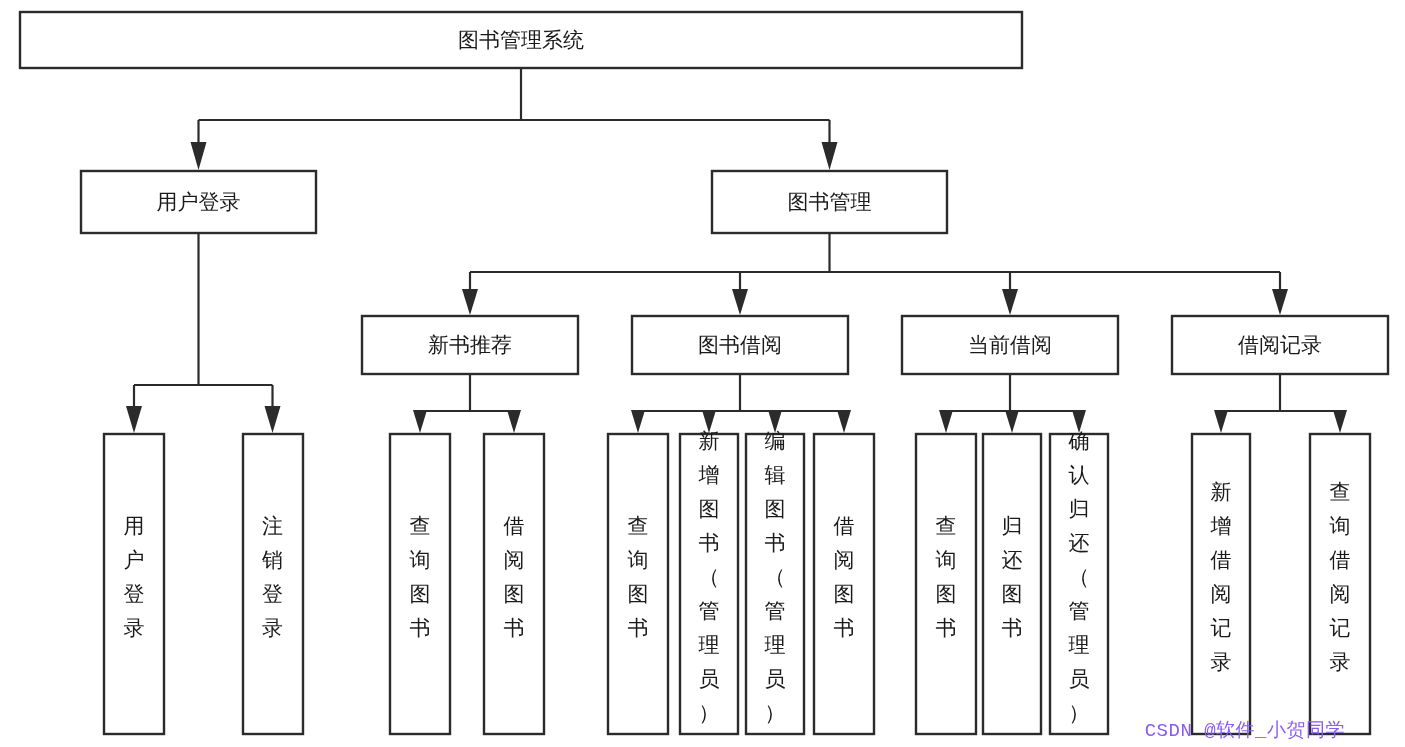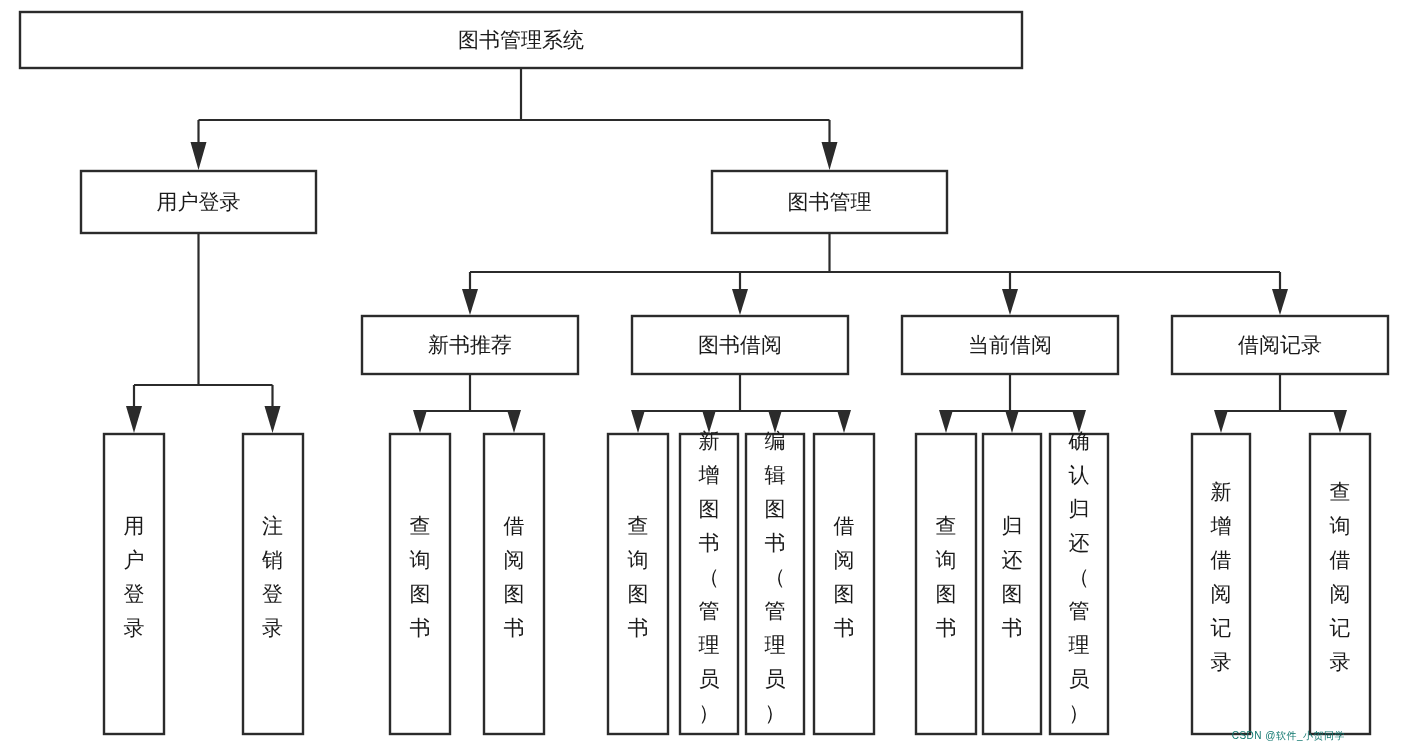--- a/index.html
+++ b/index.html
@@ -53,23 +53,23 @@
   .node-label-v {
     fill: #1a1a1a;
     font-size: 21px;
     font-family: "DejaVu Sans", "Liberation Sans", sans-serif;
     text-anchor: middle;
   }
   .watermark {
     position: absolute;
     right: 12px;
     bottom: 4px;
-    font-size: 10px;
-    color: #0f766e;
-    font-family: Liberation Sans, sans-serif;
+    font-size: 19px;
+    color: #8b5cf6;
+    font-family: Liberation Mono, monospace;
     white-space: nowrap;
     letter-spacing: 0.5px;
     pointer-events: none;
   }
 </style>
 </head>
 <body>
 
 <div id="diagram-root">
 

